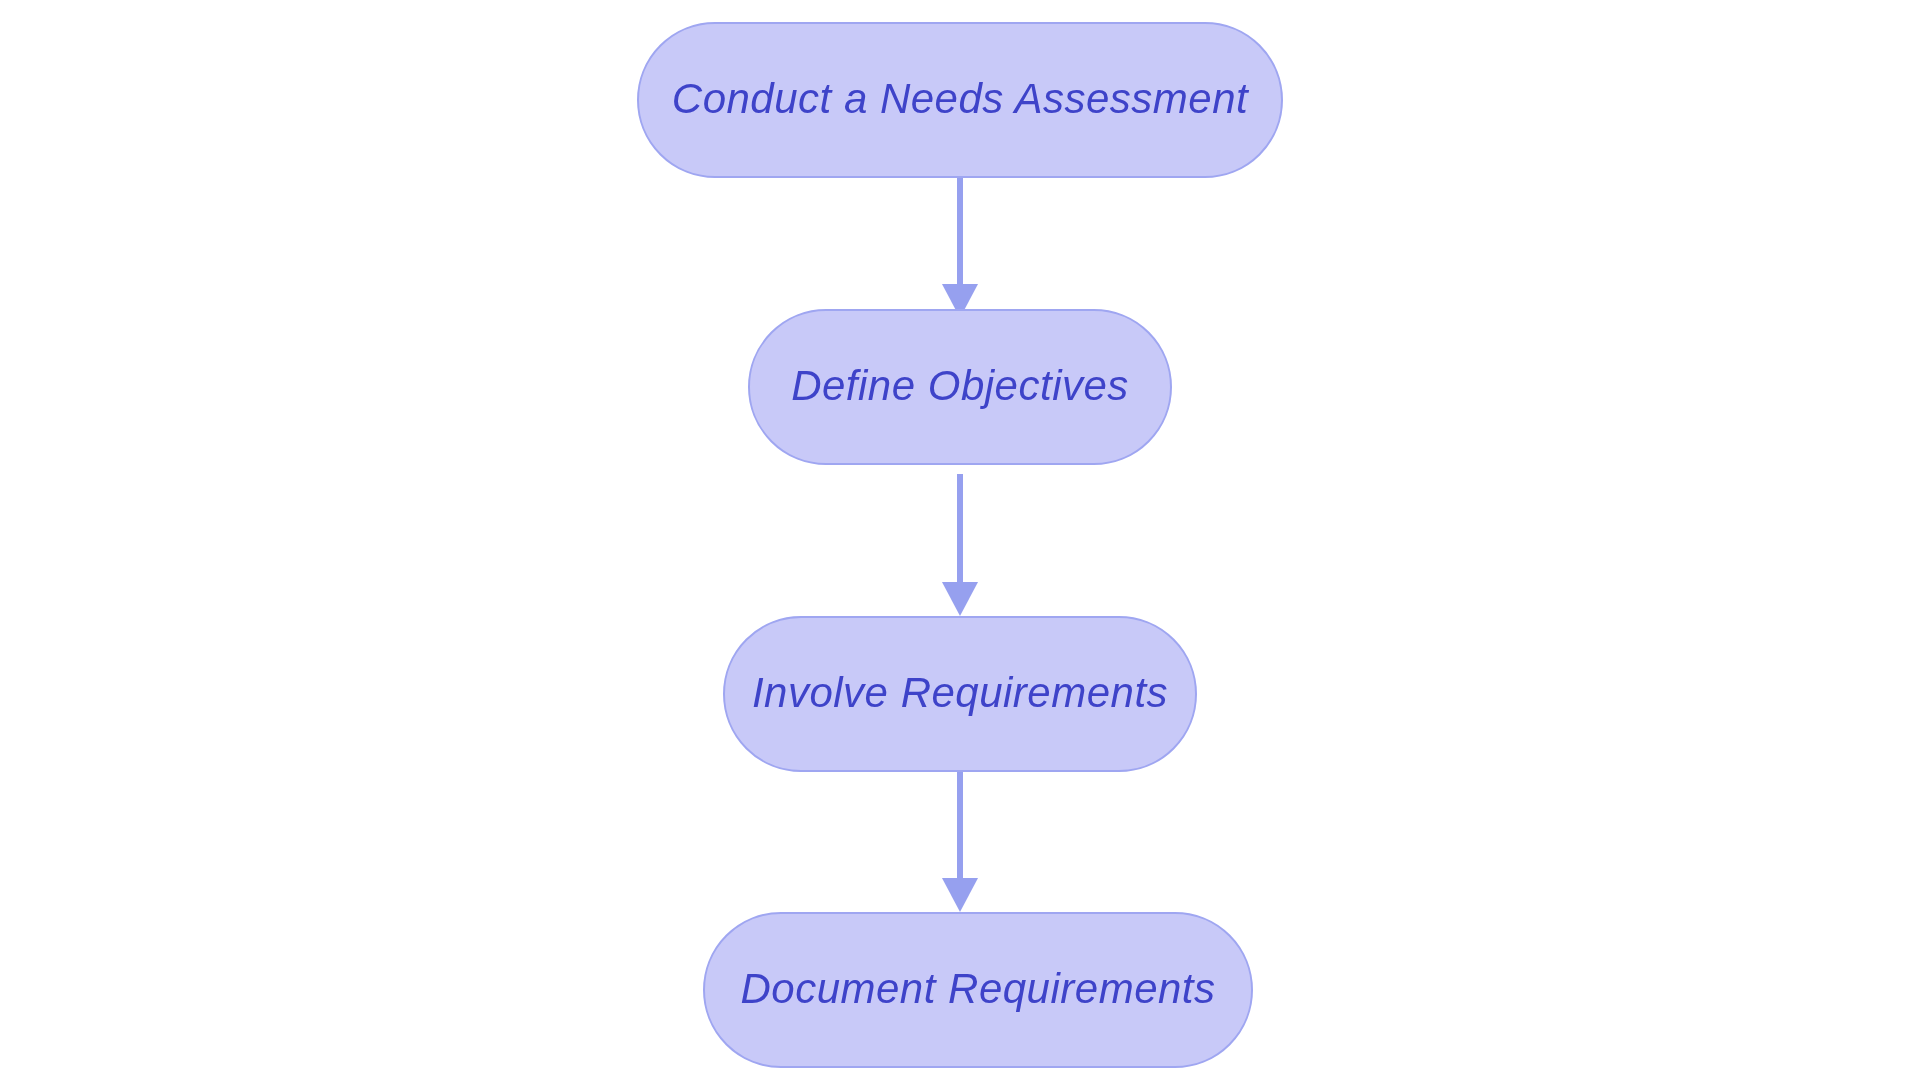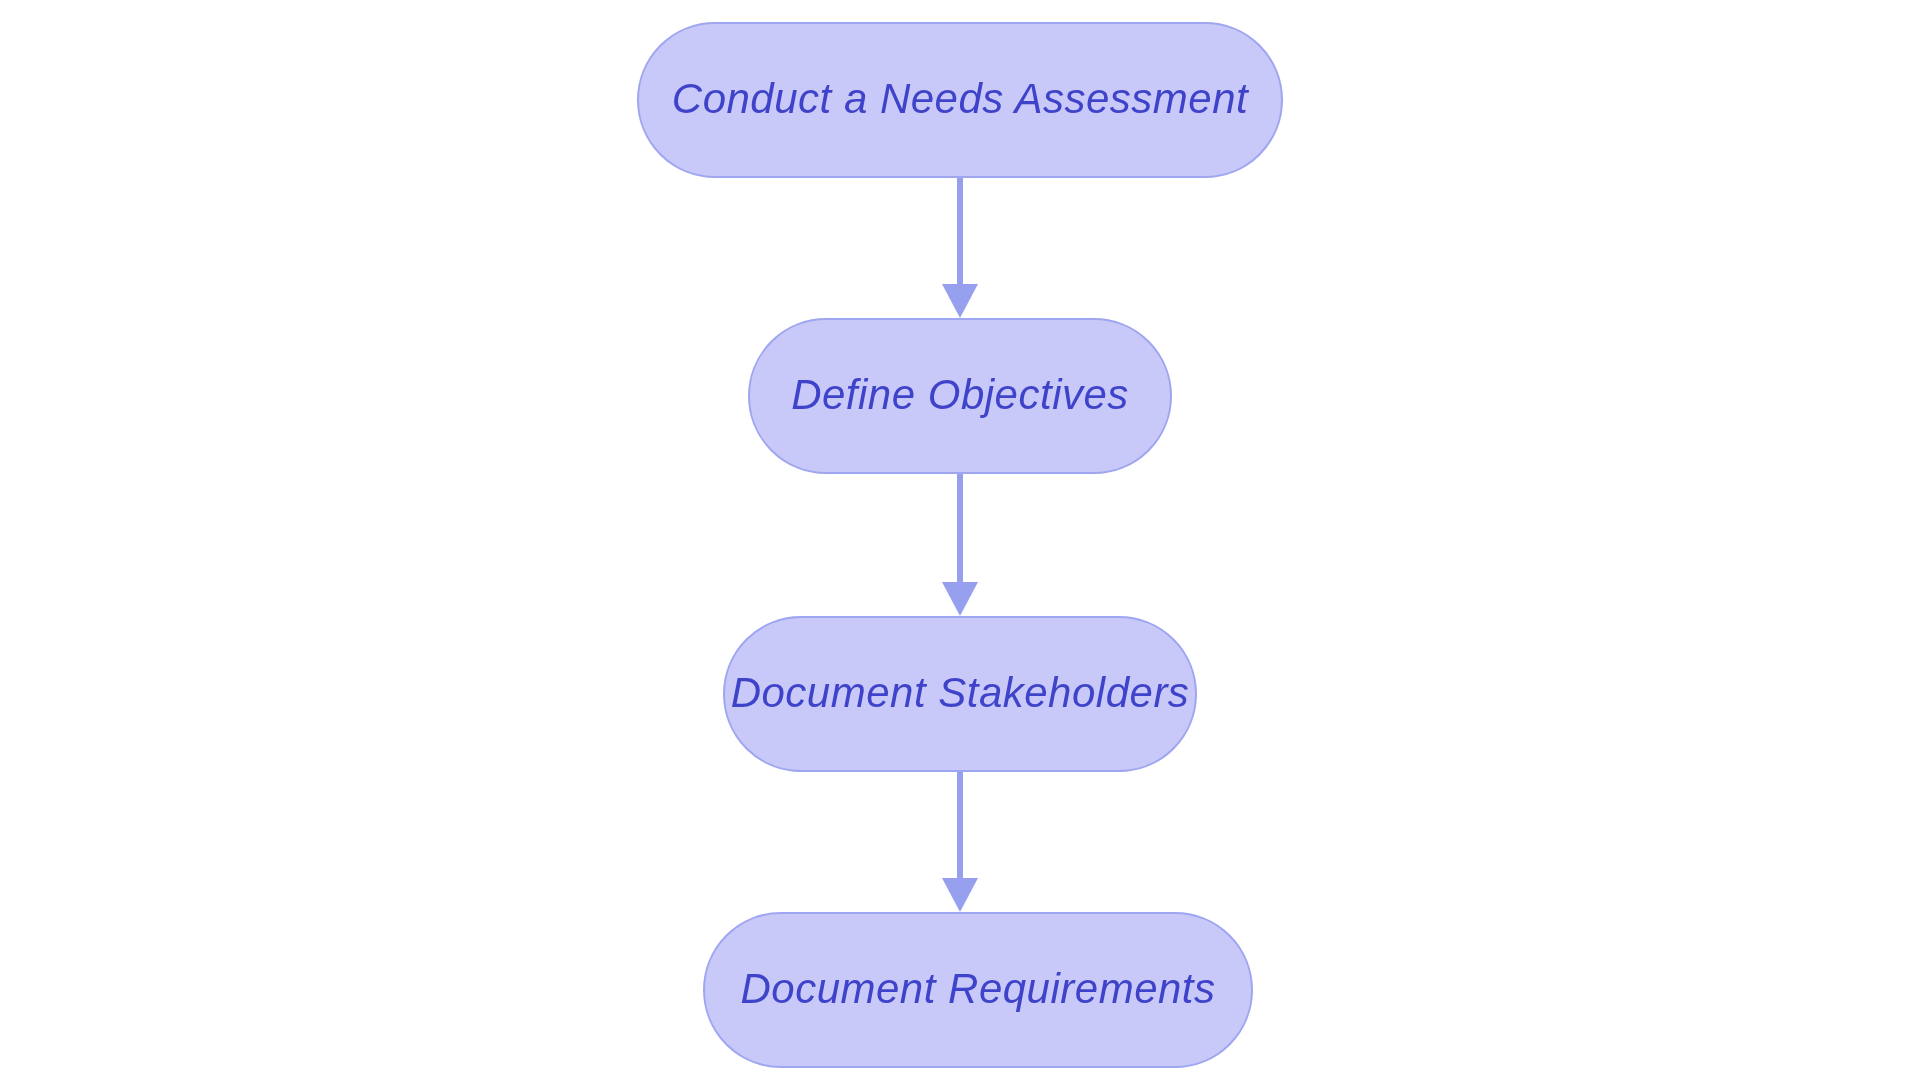--- a/index.html
+++ b/index.html
@@ -34,21 +34,21 @@
   }
   .flow-node .label {
     color: var(--node-text);
     font-size: 42px;
     letter-spacing: 0.5px;
     white-space: nowrap;
     line-height: 1;
     padding-bottom: 2px;
   }
   .node-1 { left: 637px; top: 22px;  width: 646px; }
-  .node-2 { left: 748px; top: 318px; width: 424px; }
+  .node-2 { left: 748px; top: 309px; width: 424px; }
   .node-3 { left: 723px; top: 616px; width: 474px; }
   .node-4 { left: 703px; top: 912px; width: 550px; }
 
   .connector {
     position: absolute;
     left: 960px;
     transform: translateX(-50%);
     display: flex;
     flex-direction: column;
     align-items: center;
@@ -85,21 +85,21 @@
   <div class="flow-node node-2">
     <span class="label">Define Objectives</span>
   </div>
 
   <div class="connector conn-2">
     <div class="shaft"></div>
     <div class="head"></div>
   </div>
 
   <div class="flow-node node-3">
-    <span class="label">Document Stakeholders</span>
+    <span class="label">Involve Requirements</span>
   </div>
 
   <div class="connector conn-3">
     <div class="shaft"></div>
     <div class="head"></div>
   </div>
 
   <div class="flow-node node-4">
     <span class="label">Document Requirements</span>
   </div>

